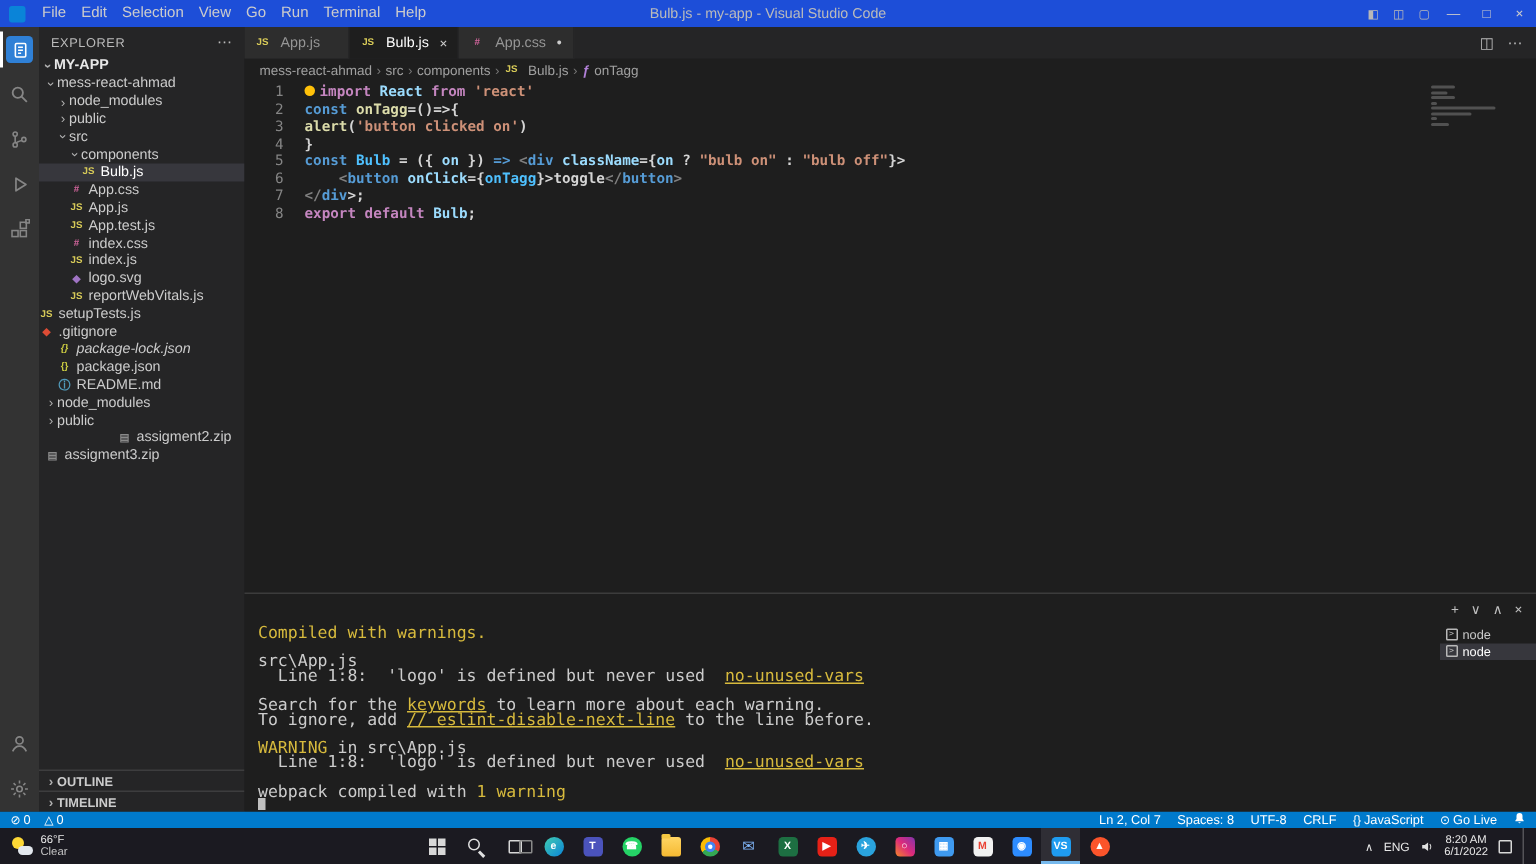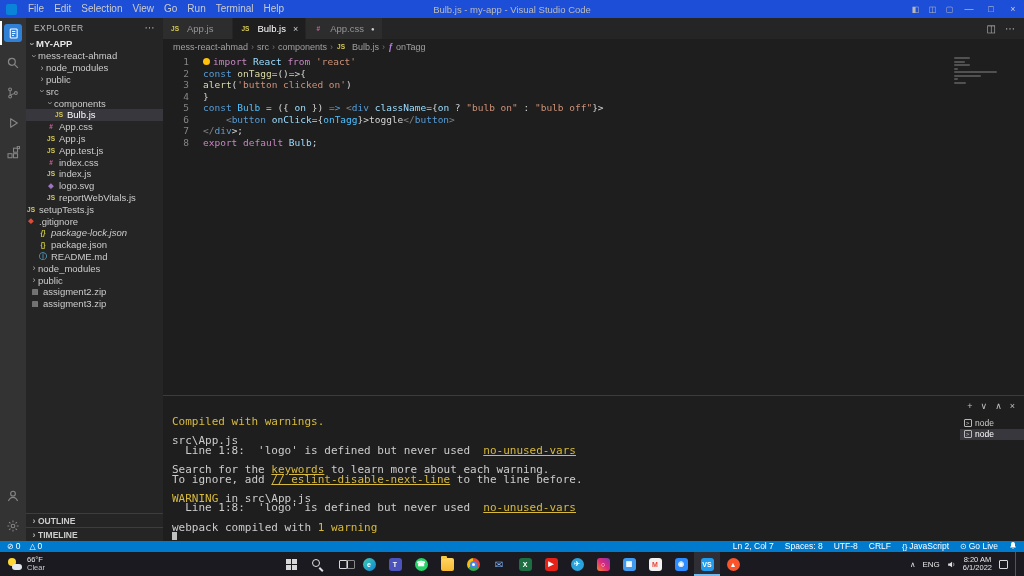--- a/index.html
+++ b/index.html
@@ -58,21 +58,21 @@
   .tabbar-actions { margin-left:auto; display:flex; align-items:center; gap:9px; padding-right:9px; color:#b8b8b8; font-size:10px; }
 
   .breadcrumb { height:15px; display:flex; align-items:center; padding-left:10px; font-size:9px; color:#a0a0a0; gap:3px; flex:none; }
   .bc-sep { color:#767676; }
   .bc-item { display:flex; align-items:center; gap:3px; }
   .bc-sym { color:#b180d7; font-size:9px; font-style:italic; font-weight:700; }
 
   .code-wrap { flex:1; position:relative; overflow:hidden; font-family:"DejaVu Sans Mono",monospace; padding-top:2px; }
   .code-line { display:flex; line-height:11.5px; font-size:9.5px; }
   .ln { width:26px; text-align:right; color:#858585; flex:none; margin-right:14px; }
-  .ltext { white-space:pre; }
+  .ltext { white-space:pre;font-weight:bold; }
   .bulb { display:inline-block; width:7px; height:7px; border-radius:50%; background:#ffc109; margin-right:3px; }
   .tk-kw{color:#c586c0}.tk-kw2{color:#569cd6}.tk-fn{color:#dcdcaa}.tk-var{color:#9cdcfe}
   .tk-cv{color:#4fc1ff}.tk-str{color:#ce9178}.tk-plain{color:#d4d4d4}.tk-tag{color:#569cd6}.tk-punct{color:#808080}
   .minimap { position:absolute; top:3px; right:12px; width:58px; }
   .mm-bar { height:2px; margin-bottom:1.5px; background:#5a5a5a; opacity:.85; border-radius:1px; }
 
   
   .panel { height:146px; border-top:1px solid #3c3c3c; display:flex; flex-direction:column; flex:none; }
   .panel-head { height:19px; display:flex; align-items:center; padding:0 9px; flex:none; }
   .ptab { font-size:8.5px; color:#969696; margin-right:13px; letter-spacing:.3px; height:100%; display:flex; align-items:center; border-bottom:1px solid transparent; }
@@ -298,21 +298,21 @@
           <span class="flabel">README.md</span>
         </div>
         <div class="tree-row" style="padding-left: 4px;">
           <span class="chev">›</span>
           <span class="flabel">node_modules</span>
         </div>
         <div class="tree-row" style="padding-left: 4px;">
           <span class="chev">›</span>
           <span class="flabel">public</span>
         </div>
-        <div class="tree-row" style="padding-left: 4px;">
+        <div class="tree-row" style="padding-left: 4px; margin-left: 48px;">
           <span class="ficon fi-zip">▤</span>
           <span class="flabel">assigment2.zip</span>
         </div>
         <div class="tree-row" style="padding-left: 4px;">
           <span class="ficon fi-zip">▤</span>
           <span class="flabel">assigment3.zip</span>
         </div>
       </div>
     <div class="sb-footer">
         <div class="sb-sec">

